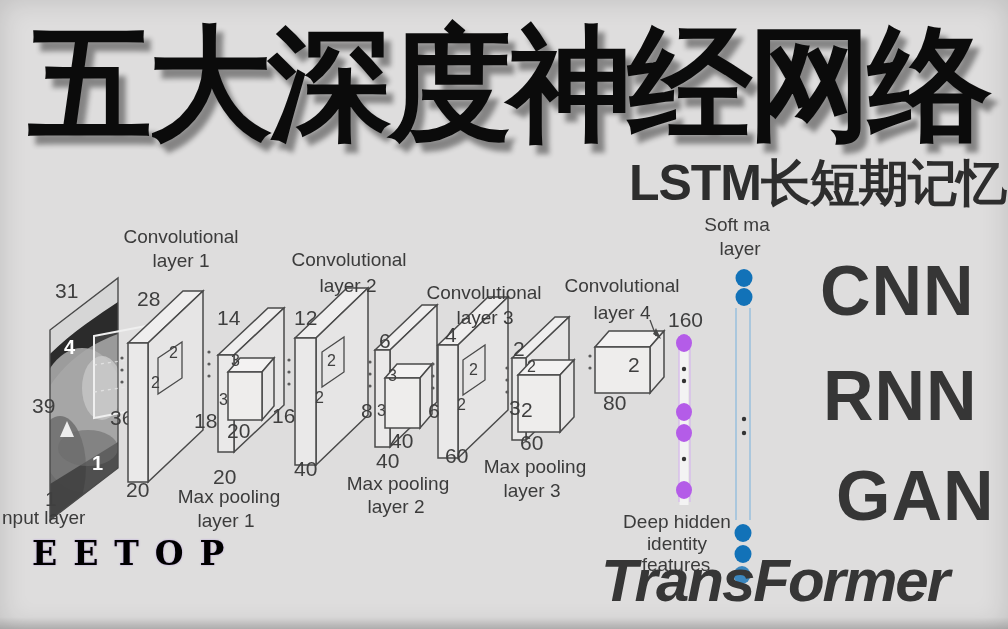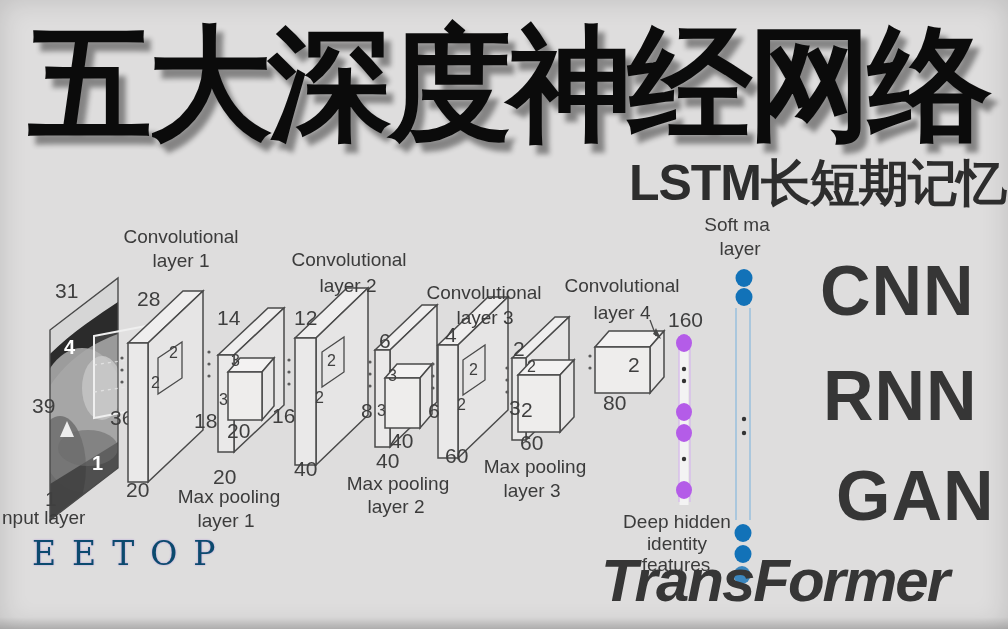--- a/index.html
+++ b/index.html
@@ -28,22 +28,22 @@
   .net-label{
     position:absolute;color:#363636;font-weight:800;white-space:nowrap;
     letter-spacing:1px;line-height:1;
   }
   .net-cnn{left:820px;top:256px;font-size:70px;}
   .net-rnn{left:823px;top:361px;font-size:70px;}
   .net-gan{left:820px;top:461px;font-size:70px;margin-left:16px;}
   .net-transformer{left:601px;top:551px;font-size:60px;letter-spacing:-2px;font-style:italic;}
   .watermark{
     position:absolute;left:32px;top:534px;
-    font-family:"DejaVu Serif",serif;font-size:33px;font-weight:400;
-    letter-spacing:16px;color:#0c4a6e;
+    font-family:"DejaVu Serif",serif;font-size:33px;font-weight:700;
+    letter-spacing:16px;color:#000000;
     text-shadow:0 0 2px rgba(124,62,216,0.45);
   }
   svg text{font-family:"Liberation Sans",sans-serif;}
   .cap{font-size:19px;fill:#3b3b3b;}
   .num{font-size:21px;fill:#3f3f3f;}
   .num-sm{font-size:16px;fill:#3f3f3f;}
   .wht{fill:#ffffff;font-weight:bold;font-size:20px;}
 </style>
 </head>
 <body>

